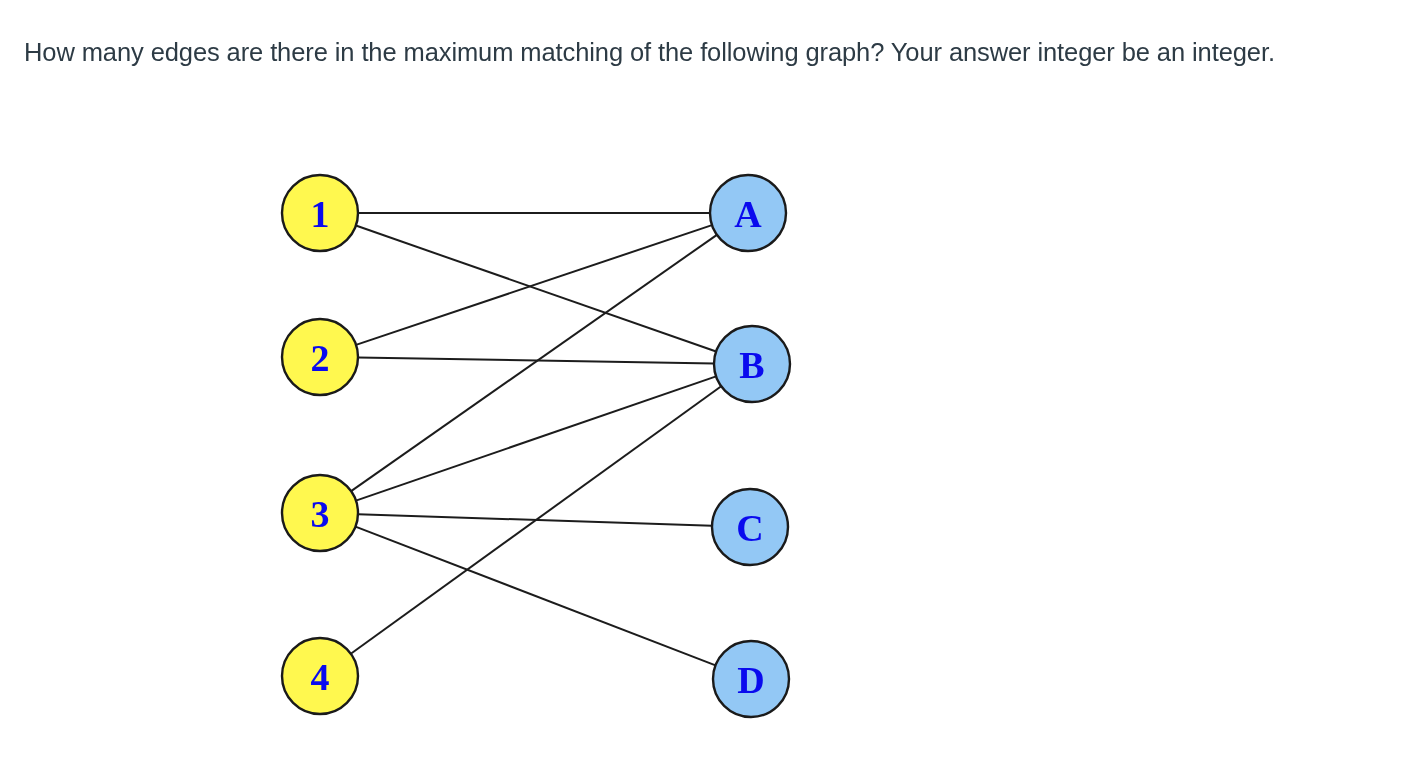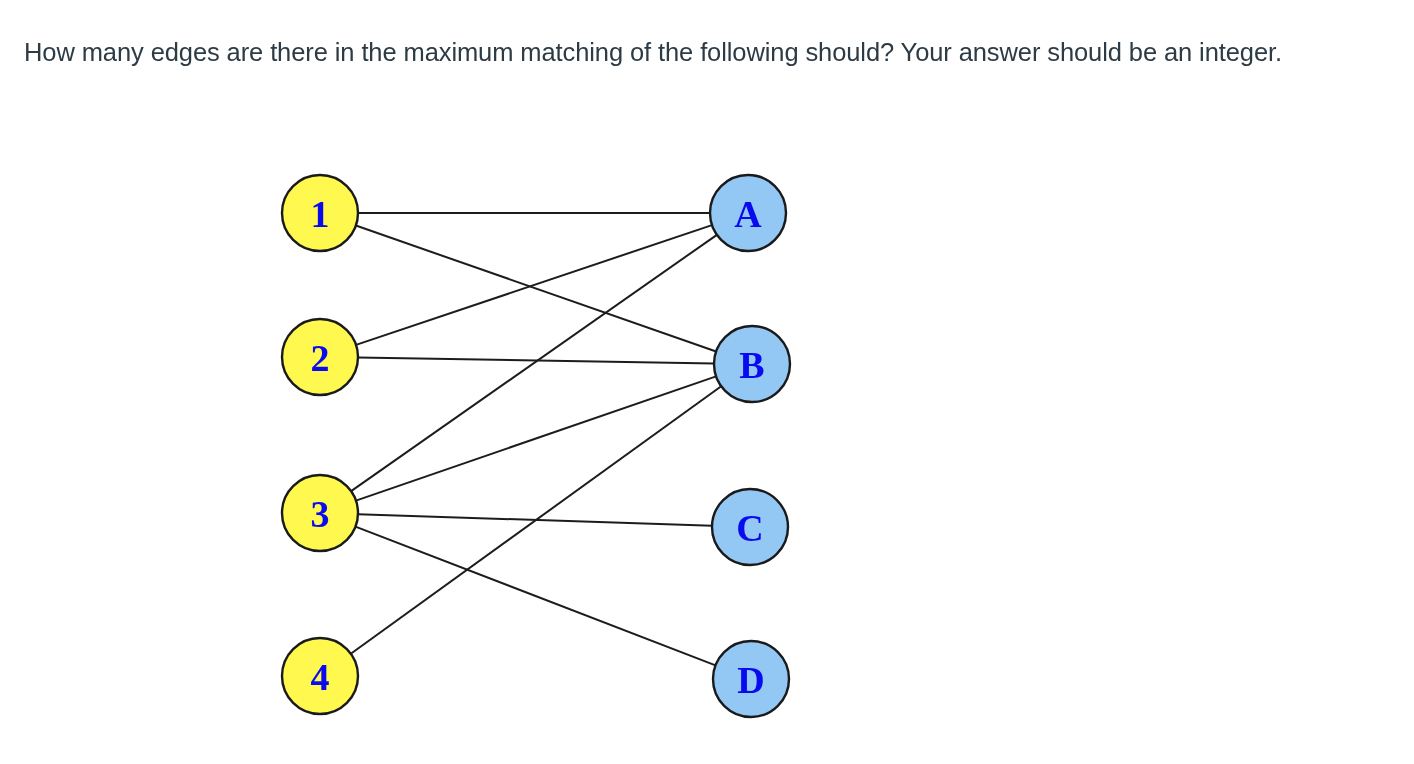--- a/index.html
+++ b/index.html
@@ -55,21 +55,21 @@
   }
   .graph-edge {
     stroke: #1c1c1c;
     stroke-width: 2;
     fill: none;
   }
 </style>
 </head>
 <body>
 
-<div id="question-text">How many edges are there in the maximum matching of the following should? Your answer should be an integer.</div>
+<div id="question-text">How many edges are there in the maximum matching of the following graph? Your answer integer be an integer.</div>
 
 <div id="graph-figure">
   <svg id="graph-svg" width="1414" height="620" viewBox="0 0 1414 620">
     <g id="edge-layer">
         <line x1="358" y1="73" x2="710" y2="73" class="graph-edge" stroke="#1c1c1c"></line>
         <line x1="355.87179271674864" y1="85.53852013941909" x2="716.1282072832513" y2="211.4614798605809" class="graph-edge" stroke="#1c1c1c"></line>
         <line x1="356.01616393147606" y1="204.88241213520433" x2="711.9838360685239" y2="85.11758786479568" class="graph-edge" stroke="#1c1c1c"></line>
         <line x1="357.99501234188756" y1="217.6156599222065" x2="714.0049876581124" y2="223.3843400777935" class="graph-edge" stroke="#1c1c1c"></line>
         <line x1="351.11714443823416" y1="351.18891744983586" x2="716.8828555617658" y2="94.81108255016412" class="graph-edge" stroke="#1c1c1c"></line>
         <line x1="355.9232895147179" y1="360.6097913479329" x2="716.0767104852821" y2="236.39020865206706" class="graph-edge" stroke="#1c1c1c"></line>

